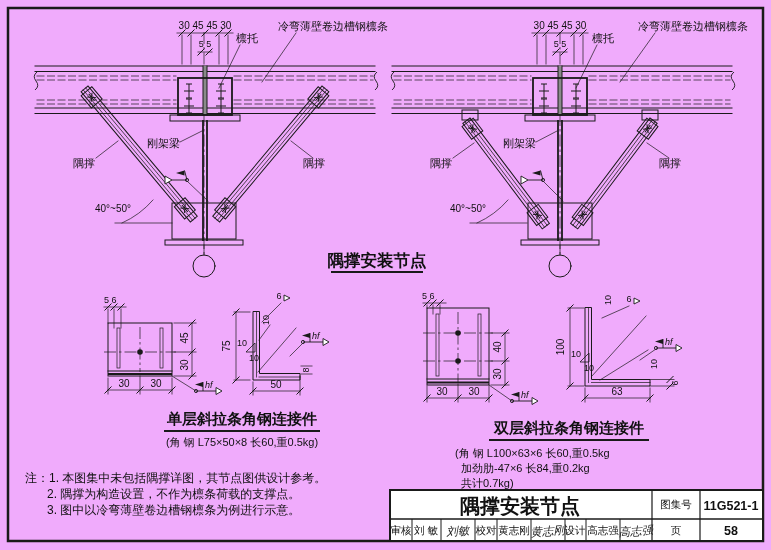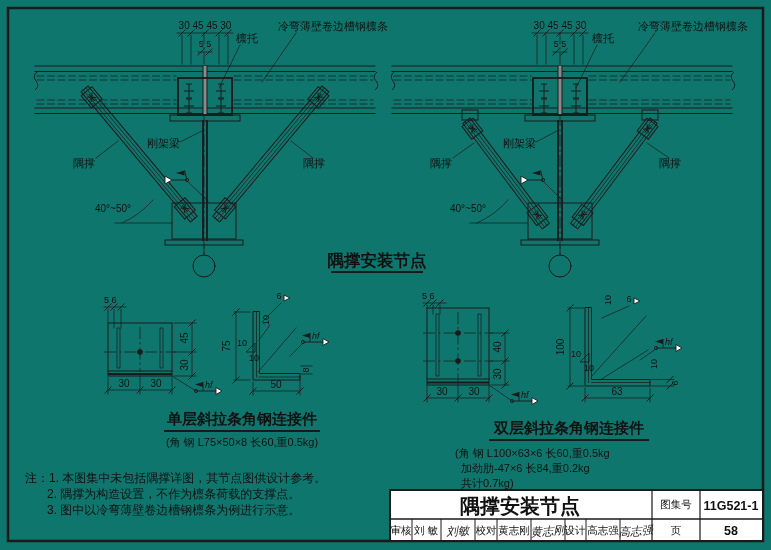--- a/index.html
+++ b/index.html
@@ -1,16 +1,16 @@
 <!DOCTYPE html>
 <html><head>
 <meta charset="utf-8">
 <style>
   html,body{margin:0;padding:0;background:#e8e8e8;}
-  #page{width:771px;height:550px;background:#0f766e;position:relative;overflow:hidden;}
+  #page{width:771px;height:550px;background:#f0abfc;position:relative;overflow:hidden;}
   svg{position:absolute;left:0;top:0;}
   .ln{stroke:#1a1a1a;stroke-width:1;fill:none;stroke-linecap:square;}
   .thk{stroke-width:1.8;}
   .thin{stroke-width:.7;}
   .dsh{stroke-dasharray:7 3.5;}
   .cl{stroke:#1a1a1a;stroke-width:.7;fill:none;stroke-dasharray:12 3 2.5 3;}
   text{fill:#111;font-family:"Liberation Sans","DejaVu Sans",sans-serif;}
   .dim{font-size:10px;}
   .dim9{font-size:9px;}
   .lbl{font-size:11px;}

